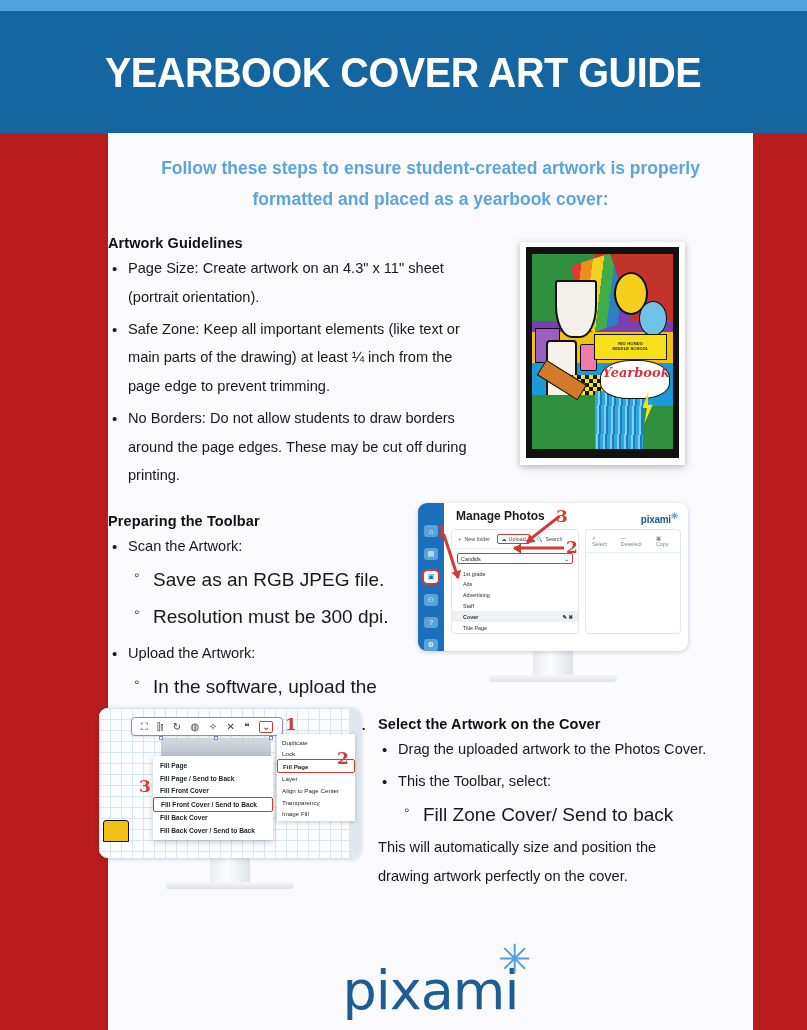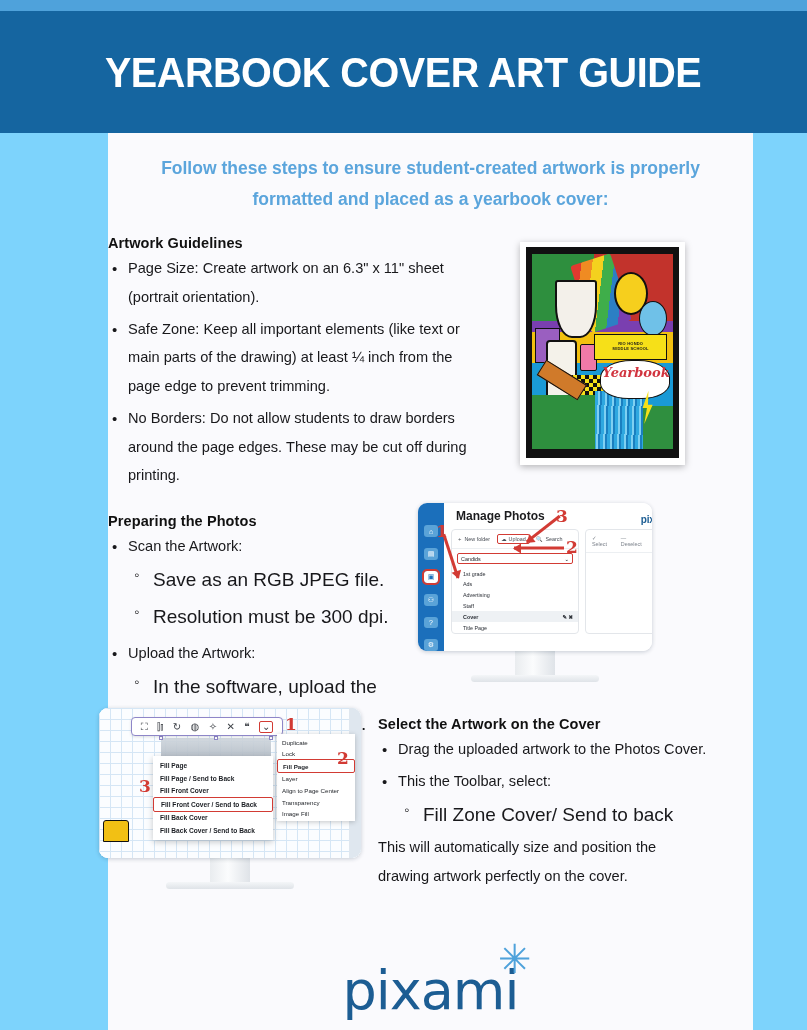--- a/index.html
+++ b/index.html
@@ -2,21 +2,21 @@
 <html><head>
 <meta charset="utf-8">
 <style>
   * { box-sizing: border-box; margin: 0; padding: 0; }
   html, body {
     width: 807px; height: 1030px;
     font-family: "Liberation Sans", sans-serif;
     background: #4FA2DB;
     overflow: hidden;
   }
-  .page { position: relative; width: 807px; height: 1030px; background: #7dd3fc; }
+  .page { position: relative; width: 807px; height: 1030px; background: #b91c1c; }
 
   
   .topstrip { position: absolute; left: 0; top: 0; width: 807px; height: 11px; background: #4FA2DB; }
   .header-band {
     position: absolute; left: 0; top: 11px; width: 807px; height: 122px;
     background: #1565A0; display: flex; align-items: center; justify-content: center;
   }
   .header-title {
     color: #FFFFFF; font-size: 43px; font-weight: 700; letter-spacing: -0.5px;
     font-family: "Liberation Sans Narrow", "Liberation Sans", sans-serif;
@@ -218,21 +218,21 @@
 
   <div class="content-panel">
 
     <div class="subtitle">Follow these steps to ensure student-created artwork is properly formatted and placed as a yearbook cover:</div>
 
     <div class="body-area">
 
       <div class="block-1">
         <h2 class="section-title">Artwork Guidelines</h2>
         <ul class="lvl1">
-          <li>Page Size: Create artwork on an 6.3" x 11" sheet (portrait orientation).</li>
+          <li>Page Size: Create artwork on an 4.3" x 11" sheet (portrait orientation).</li>
           <li>Safe Zone: Keep all important elements (like text or main parts of the drawing) at least ¼ inch from the page edge to prevent trimming.</li>
           <li>No Borders: Do not allow students to draw borders around the page edges. These may be cut off during printing.</li>
         </ul>
       </div>
 
       <div class="cover-shot">
         <div class="cover-inner">
           <div class="cover-art">
             <div class="ca ca-green-tl"></div>
             <div class="ca ca-red-tr"></div>
@@ -252,40 +252,40 @@
             <div class="ca ca-ruler"></div>
             <div class="ca ca-yellowlabel">
               <span>RIO HONDO</span>
               <span>MIDDLE SCHOOL</span>
             </div>
           </div>
         </div>
       </div>
 
       <div class="block-2">
-        <h2 class="section-title">Preparing the Photos</h2>
+        <h2 class="section-title">Preparing the Toolbar</h2>
         <ul class="lvl1">
           <li>
             <span>Scan the Artwork:</span>
             <ul class="lvl2">
               <li>Save as an RGB JPEG file.</li>
               <li>Resolution must be 300 dpi.</li>
             </ul>
           </li>
           <li>
             <span>Upload the Artwork:</span>
             <ul class="lvl2">
               <li>In the software, upload the scanned file as a Candid.</li>
             </ul>
           </li>
         </ul>
       </div>
 
       <div class="monitor" style="left:310px; top:268px;">
-        <div class="mon-screen" style="width:234px;height:148px;">
+        <div class="mon-screen" style="width:270px;height:148px;">
           <div class="mp">
             <div class="mp-rail">
               <div class="ri">⌂</div>
               <div class="ri">▤</div>
               <div class="ri active">▣</div>
               <div class="ri">⚇</div>
               <div class="ri">?</div>
               <div class="ri">⚙</div>
             </div>
             <div class="mp-main">

